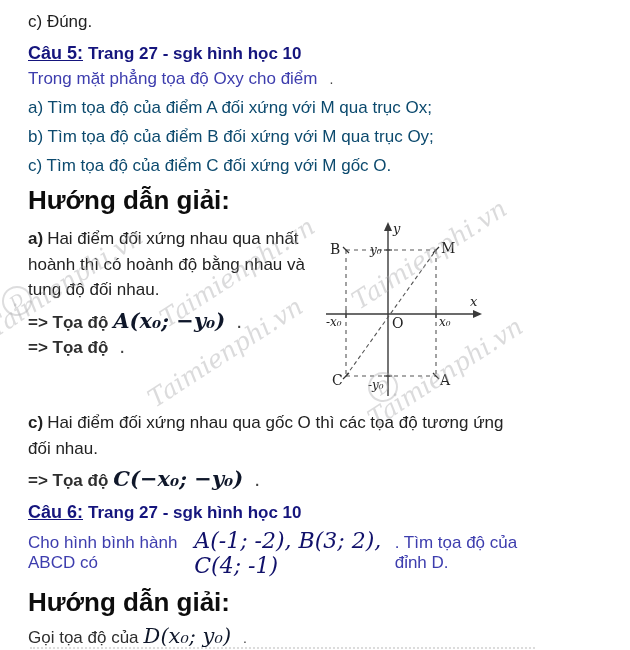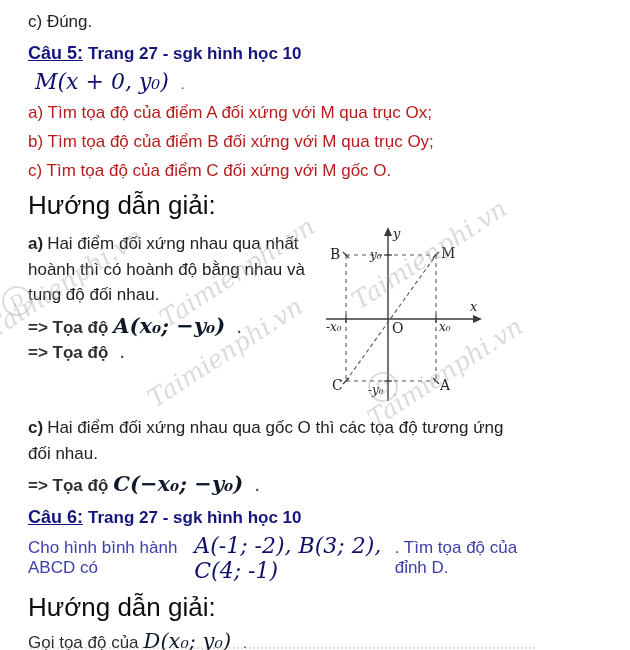--- a/index.html
+++ b/index.html
@@ -7,26 +7,26 @@
         font-family:"Liberation Sans",sans-serif;color:#1f1f1f;}
   .content{position:relative;z-index:1;padding:4px 12px 0 28px;font-size:17px;}
 
   p{margin:0;}
   .line-black{margin-top:8px;color:#1f1f1f;}
   .cau-header{margin-top:11px;color:#15157d;font-weight:bold;}
   .cau-label{font-size:18px;margin-right:5px;text-decoration:underline;}
   .cau-src{font-size:17px;}
   .blue{color:#3d3dae;}
   .intro-line{margin-top:5px;display:flex;align-items:baseline;}
-  .q-line{margin-top:9px;color:#b91c1c;}
+  .q-line{margin-top:9px;color:#0c4a6e;}
   .math{font-family:"DejaVu Serif","Liberation Serif",serif;font-style:italic;}
   .math-navy{color:#10106a;font-size:22px;margin-left:7px;}
   .math-black{color:#0f172a;font-size:21px;margin-left:5px;}
   .dot{color:#444;font-size:14px;margin-left:12px;}
-  .guide{font-size:26px;font-weight:normal;color:#0d0d0d;margin:9px 0 2px 0;letter-spacing:0px;}
+  .guide{font-size:26px;font-weight:bold;color:#0d0d0d;margin:9px 0 2px 0;letter-spacing:0px;}
 
   .sol5{overflow:hidden;}
   .diagram-box{float:right;width:200px;height:182px;margin:2px 0 0 4px;}
   .sol-p{margin-top:8px;line-height:1.5;color:#222;}
   .pfx{margin-right:4px;}
   .res{margin-top:5px;display:flex;align-items:baseline;color:#2e2e2e;font-weight:bold;}
   .clear{clear:both;}
 
   .given-line{margin-top:6px;display:flex;align-items:baseline;color:#2e2e2e;}
 
@@ -52,21 +52,21 @@
 
   <div class="content">
 
     <p class="line-black">c) Đúng.</p>
 
     <p class="cau-header">
       <span class="cau-label">Câu 5:</span><span class="cau-src">Trang 27 - sgk hình học 10</span>
     </p>
 
     <p class="intro-line">
-      <span class="math math-navy">M(x + 0, y₀)</span>
+      <span class="blue">Trong mặt phẳng tọa độ Oxy cho điểm</span>
       <span class="dot">.</span>
     </p>
 
     <p class="q-line">a) Tìm tọa độ của điểm A đối xứng với M qua trục Ox;</p>
     <p class="q-line">b) Tìm tọa độ của điểm B đối xứng với M qua trục Oy;</p>
     <p class="q-line">c) Tìm tọa độ của điểm C đối xứng với M gốc O.</p>
 
     <div class="guide">Hướng dẫn giải:</div>
 
     <div class="sol5">

